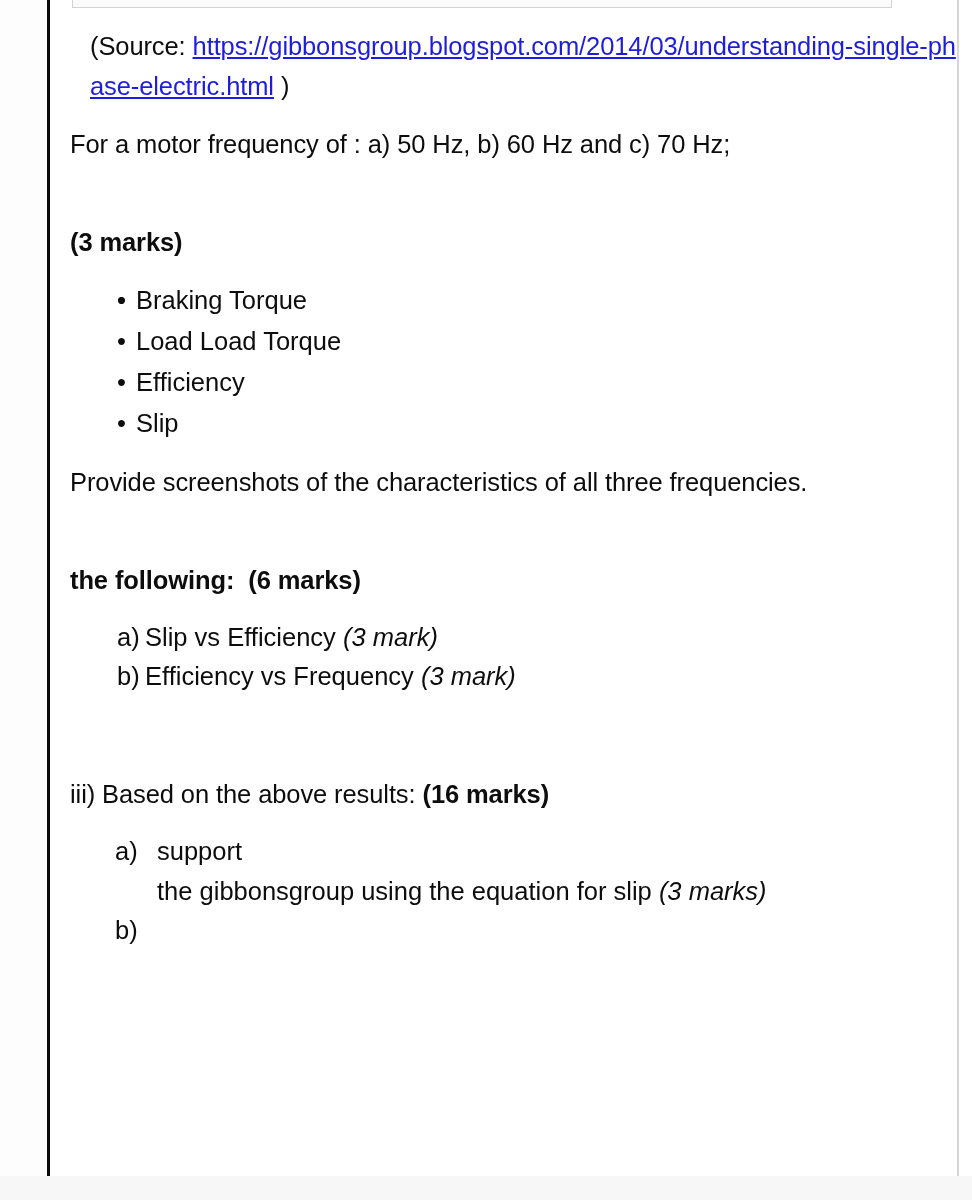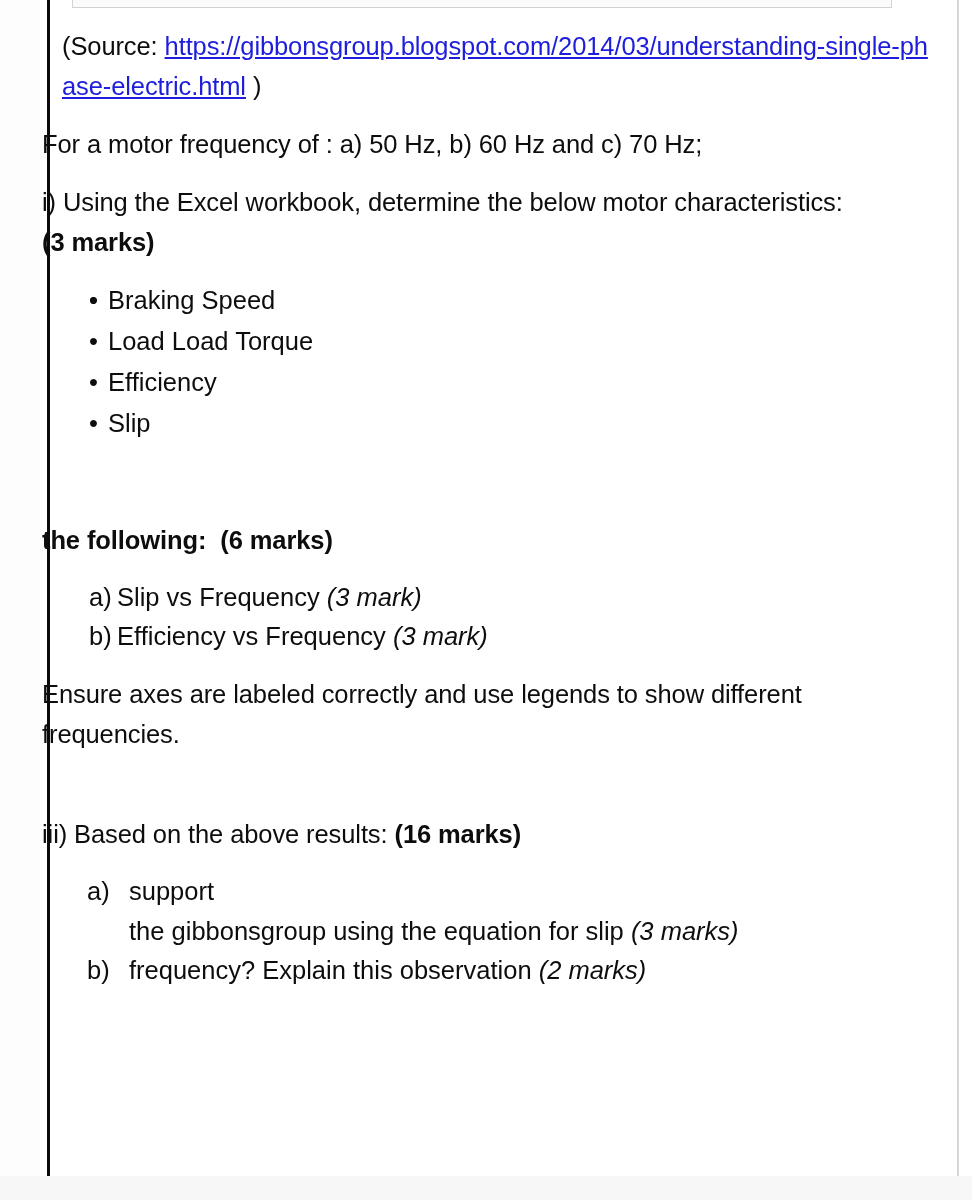--- a/index.html
+++ b/index.html
@@ -71,21 +71,21 @@
     left: 0px;
     top: 1176px;
     width: 972px;
     height: 24px;
     background: #f7f7f7;
   }
 
   
   #content {
     position: absolute;
-    left: 42px;
+    left: 70px;
     top: 0px;
     width: 890px;
   }
 
   .para {
     font-size: 25.5px;
     line-height: 40px;
     margin: 0;
     letter-spacing: -0.1px;
   }
@@ -186,62 +186,61 @@
     <div class="gap-md"></div>
 
     <p class="para src"><span>(Source: </span><a class="doclink" href="#">https://gibbonsgroup.blogspot.com/2014/03/understanding-single-phase-electric.html</a><span> )</span></p>
 
     <div class="gap-sm"></div>
 
     <p class="para">For a motor frequency of : a) 50 Hz, b) 60 Hz and c) 70 Hz;</p>
 
     <div class="gap-sm"></div>
 
-    <p class="para"><span>i) Using the Excel workbook, determine the below  motor characteristics:</span><br><span class="b">(3 marks)</span></p>
+    <p class="para"><br><span class="b">(3 marks)</span></p>
 
     <div class="gap-sm"></div>
 
     <ul class="bullets">
       <li><span class="dot">•</span></li>
-      <li><span class="dot">•</span><span>Braking Speed</span></li>
+      <li><span class="dot">•</span><span>Braking Torque</span></li>
       <li><span class="dot">•</span><span>Load Load Torque</span></li>
       <li><span class="dot">•</span><span>Efficiency</span></li>
       <li><span class="dot">•</span><span>Slip</span></li>
     </ul>
 
     <div class="gap-sm"></div>
 
+    <p class="para">Provide screenshots of the characteristics of all three frequencies.</p>
 
     <div class="gap-sm"></div>
 
     <p class="para"><br><span class="b">the following:</span>&nbsp; <span class="b">(6 marks)</span></p>
 
     <div class="gap-sm"></div>
 
     <ol class="alpha-tight">
-      <li><span class="mk">a)</span><span>Slip vs Frequency</span> <span class="i">(3 mark)</span></li>
+      <li><span class="mk">a)</span><span>Slip vs Efficiency</span> <span class="i">(3 mark)</span></li>
       <li><span class="mk">b)</span><span>Efficiency vs Frequency</span> <span class="i">(3 mark)</span></li>
     </ol>
 
     <div class="gap-sm"></div>
 
-    <p class="para">Ensure axes are labeled correctly and use legends to show different frequencies.</p>
 
     <div class="gap-lg"></div>
 
     <p class="para"><span>iii) Based on the above results:</span> <span class="b">(16 marks)</span></p>
 
     <div class="gap-sm"></div>
 
     <ol class="alpha-wide">
       <li>
         <span class="mk">a)</span>
         <span class="cont">support</span>
         <span class="cont"><span>the gibbonsgroup using the equation for slip</span> <span class="i">(3 marks)</span></span>
       </li>
       <li>
         <span class="mk">b)</span>
-        <span class="cont"><span>frequency?  Explain this observation</span> <span class="i">(2 marks)</span></span>
       </li>
     </ol>
 
   </div>
 </div>
 
 </body></html>

